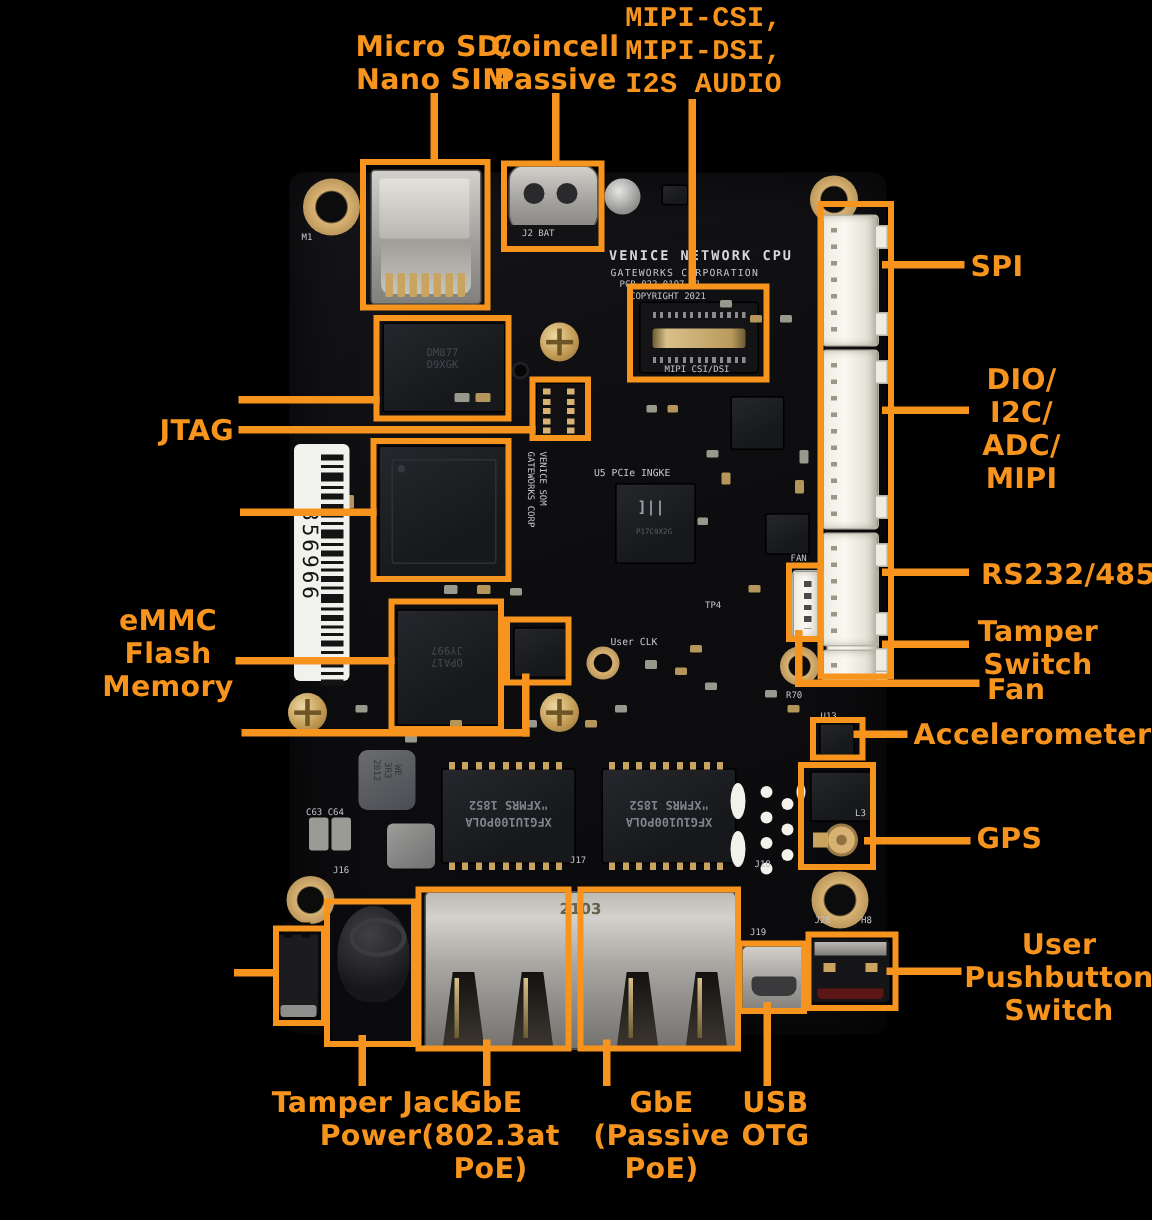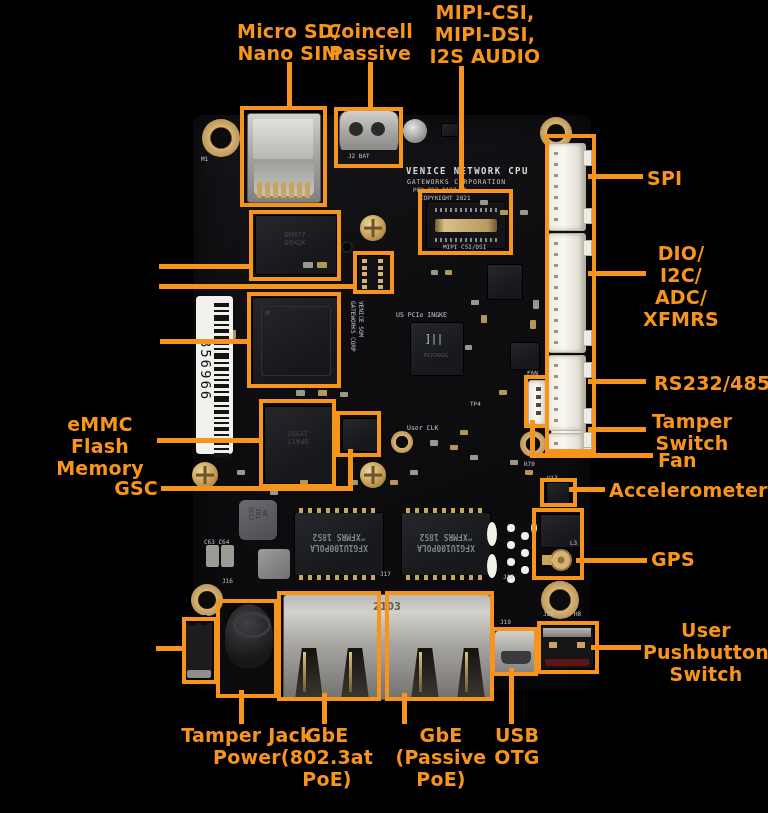--- a/index.html
+++ b/index.html
@@ -356,32 +356,32 @@
       <div class="passive" style="left: 22px; top: 315px; width: 8px; height: 6px; background: rgb(181, 150, 90);"></div>
       <div class="passive" style="left: 22px; top: 300px; width: 8px; height: 6px; background: rgb(152, 152, 140);"></div>
       <div class="passive" style="left: 332px; top: 355px; width: 8px; height: 5px; background: rgb(181, 150, 90);"></div>
       <div class="passive" style="left: 317px; top: 345px; width: 8px; height: 5px; background: rgb(152, 152, 140);"></div>
     </div>
 
   <div class="lbl" style="left:209px;top:20px;width:160px;">Micro SD/
 Nano SIM</div>
   <div class="lbl" style="left:290px;top:20px;width:160px;">Coincell
 Passive</div>
-  <div class="lbl" style="left:405px;top:1px;width:160px;">MIPI-CSI,
+  <div class="lbl" style="left:389px;top:1px;width:160px;font-family:Liberation Mono, monospace;">MIPI-CSI,
 MIPI-DSI,
 I2S AUDIO</div>
-  <div class="lbl" style="left:20px;top:403px;width:160px;margin-top:10px;">eMMC
+  <div class="lbl ra" style="left:0;top:276px;width:156px;">JTAG</div>
+  <div class="lbl" style="left:32px;top:403px;width:160px;">eMMC
 Flash
 Memory</div>
-  <div class="lbl ra" style="left:0;top:477px;width:158px;">GSC</div>
   <div class="lbl" style="left:647px;top:167px;text-align:left;">SPI</div>
   <div class="lbl" style="left:601px;top:242px;width:160px;">DIO/
 I2C/
 ADC/
-XFMRS</div>
+MIPI</div>
   <div class="lbl" style="left:654px;top:372px;text-align:left;">RS232/485</div>
   <div class="lbl" style="left:612px;top:410px;width:160px;">Tamper
 Switch</div>
   <div class="lbl" style="left:658px;top:449px;text-align:left;">Fan</div>
   <div class="lbl" style="left:609px;top:479px;text-align:left;">Accelerometer</div>
   <div class="lbl" style="left:651px;top:548px;text-align:left;">GPS</div>
   <div class="lbl" style="left:626px;top:619px;width:160px;">User
 Pushbutton
 Switch</div>
   <div class="lbl" style="left:167px;top:724px;width:160px;">Tamper Jack

